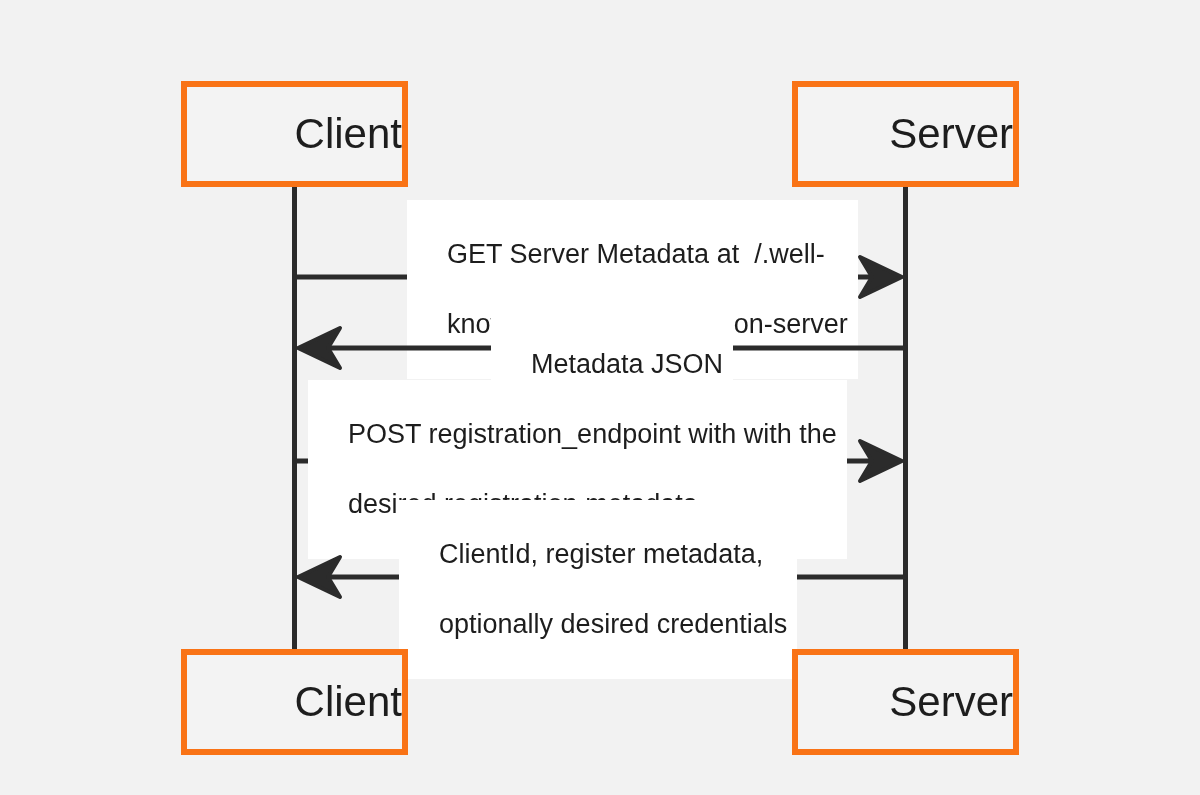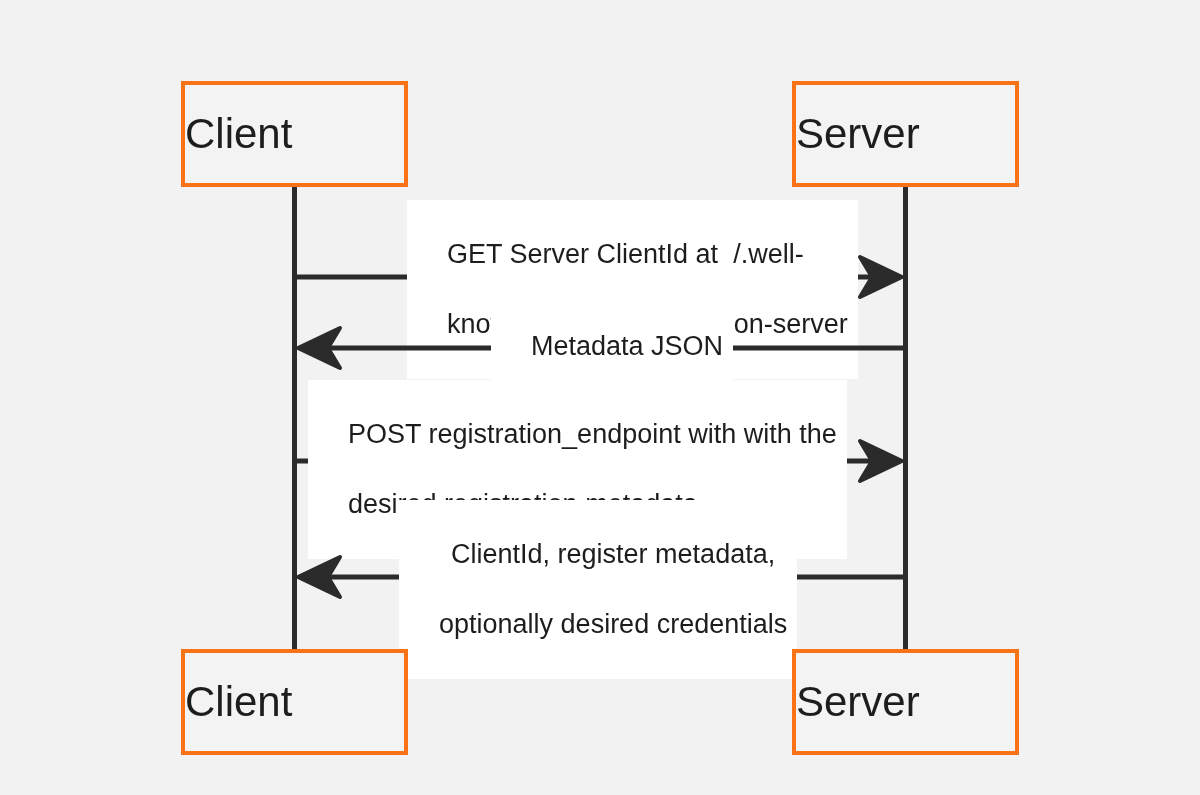--- a/index.html
+++ b/index.html
@@ -13,25 +13,25 @@
     height: 795px;
     background: #f2f2f2;
     overflow: hidden;
     color: #1d1d1d;
   }
   .actor-box {
     position: absolute;
     width: 227px;
     height: 106px;
     box-sizing: border-box;
-    border: 4px solid #f97316;
+    border: 6px solid #f97316;
     background: #f3f3f3;
     display: flex;
     align-items: center;
-    justify-content: flex-start;
+    justify-content: flex-end;
   }
   .actor-box .actor-label {
     font-size: 42px;
     line-height: 1;
     color: #1d1d1d;
   }
   .box-client-top  { left: 181px; top: 81px;  }
   .box-server-top  { left: 792px; top: 81px;  }
   .box-client-bot  { left: 181px; top: 649px; }
   .box-server-bot  { left: 792px; top: 649px; }
@@ -72,23 +72,23 @@
     display: inline-block;
     background: #ffffff;
     padding: 2px 10px;
     font-size: 27px;
     line-height: 35px;
     white-space: pre;
     color: #1d1d1d;
   }
   .msg-label .it { }
   .label-1 { left: 407px; top: 200px; }
-  .label-2 { left: 491px; top: 292px; }
+  .label-2 { left: 491px; top: 310px; }
   .label-3 { left: 308px; top: 380px; }
-  .label-4 { left: 399px; top: 500px; text-align: center; }
+  .label-4 { left: 399px; top: 500px; }
 </style>
 </head>
 <body>
 
 <div class="canvas">
 
   <div class="actor-box box-client-top">
     <span class="actor-label">Client</span>
   </div>
   <div class="actor-box box-server-top">
@@ -96,21 +96,21 @@
   </div>
 
   <div class="lifeline lifeline-client"></div>
   <div class="lifeline lifeline-server"></div>
 
   <svg class="msg-arrow arrow-1" viewBox="0 0 612 48">
     <line class="shaft" x1="0" y1="24" x2="586" y2="24"></line>
     <polygon class="head" points="566,4 608,24 566,44 578,24"></polygon>
   </svg>
   <div class="msg-label label-1">
-    <span>GET Server ClientId at  </span><span class="it">/.well-</span><br>
+    <span>GET Server Metadata at  </span><span class="it">/.well-</span><br>
     <span class="it">known/oauth-authorization-server</span>
   </div>
 
   <svg class="msg-arrow arrow-2" viewBox="0 0 612 48">
     <line class="shaft" x1="26" y1="24" x2="612" y2="24"></line>
     <polygon class="head" points="46,4 4,24 46,44 34,24"></polygon>
   </svg>
   <div class="msg-label label-2">
     <span>Metadata JSON</span>
   </div>

